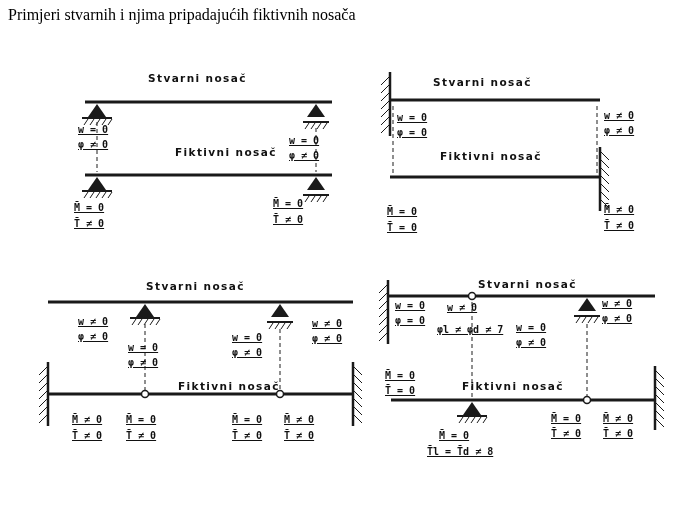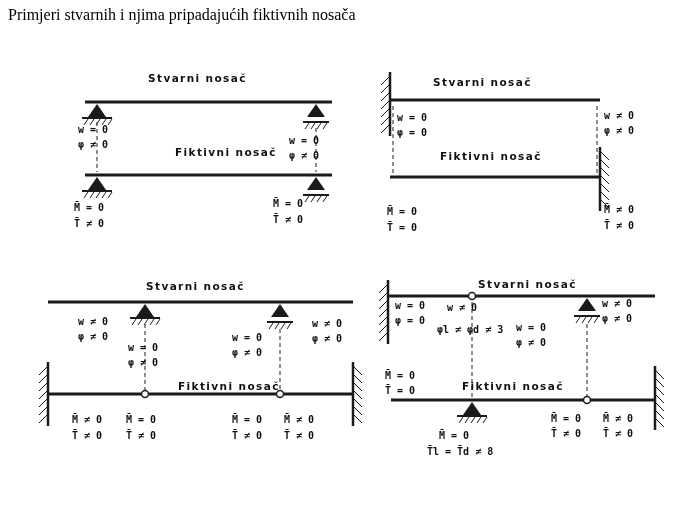--- a/index.html
+++ b/index.html
@@ -2,21 +2,21 @@
 <html><head>
 <meta charset="utf-8">
 <style>
   html,body{margin:0;padding:0;background:#fff;}
   .page{position:relative;width:680px;height:506px;background:#fff;overflow:hidden;
         font-family:"DejaVu Sans",sans-serif;color:#111;}
   .title{position:absolute;left:8px;top:6px;font:16px "Liberation Serif",serif;color:#000;white-space:nowrap;}
   .quad{position:absolute;}
   .quad > svg{position:absolute;left:0;top:0;}
   .lbl{position:absolute;font:bold 10.5px "DejaVu Sans",sans-serif;letter-spacing:1.4px;white-space:nowrap;color:#111;}
-  .ann{position:absolute;font:bold 10px "DejaVu Sans Mono",monospace;white-space:nowrap;color:#111;}
+  .ann{position:absolute;font:bold 10px "DejaVu Sans Mono",monospace;white-space:nowrap;color:#111;text-decoration:underline;}
   line.beam{stroke:#1a1a1a;stroke-width:3;}
   line.dash{stroke:#444;stroke-width:1.2;stroke-dasharray:4 3;}
 </style>
 </head>
 <body>
 
 <div class="page">
 
   <svg style="position:absolute;width:0;height:0" aria-hidden="true">
     <defs>
@@ -133,21 +133,21 @@
       <line class="dash" x1="212" y1="52" x2="212" y2="124"></line>
       <line class="beam" x1="16" y1="128" x2="280" y2="128"></line>
       <use href="#pin" xlink:href="#pin" x="97" y="129"></use>
       <use href="#hinge" xlink:href="#hinge" x="212" y="128"></use>
       <use href="#wall-r" xlink:href="#wall-r" x="280" y="126"></use>
     </svg>
     <div class="lbl" style="left:103px;top:6px">Stvarni nosač</div>
     <div class="ann" style="left:20px;top:28px">w = 0</div>
     <div class="ann" style="left:20px;top:43px">φ = 0</div>
     <div class="ann" style="left:72px;top:30px">w ≠ 0</div>
-    <div class="ann" style="left:62px;top:52px">φl ≠ φd ≠ 3</div>
+    <div class="ann" style="left:62px;top:52px">φl ≠ φd ≠ 7</div>
     <div class="ann" style="left:141px;top:50px">w = 0</div>
     <div class="ann" style="left:141px;top:65px">φ ≠ 0</div>
     <div class="ann" style="left:227px;top:26px">w ≠ 0</div>
     <div class="ann" style="left:227px;top:41px">φ ≠ 0</div>
     <div class="lbl" style="left:87px;top:108px">Fiktivni nosač</div>
     <div class="ann" style="left:10px;top:98px">M̄ = 0</div>
     <div class="ann" style="left:10px;top:113px">T̄ = 0</div>
     <div class="ann" style="left:64px;top:158px">M̄ = 0</div>
     <div class="ann" style="left:52px;top:174px">T̄l = T̄d ≠ 8</div>
     <div class="ann" style="left:176px;top:141px">M̄ = 0</div>

